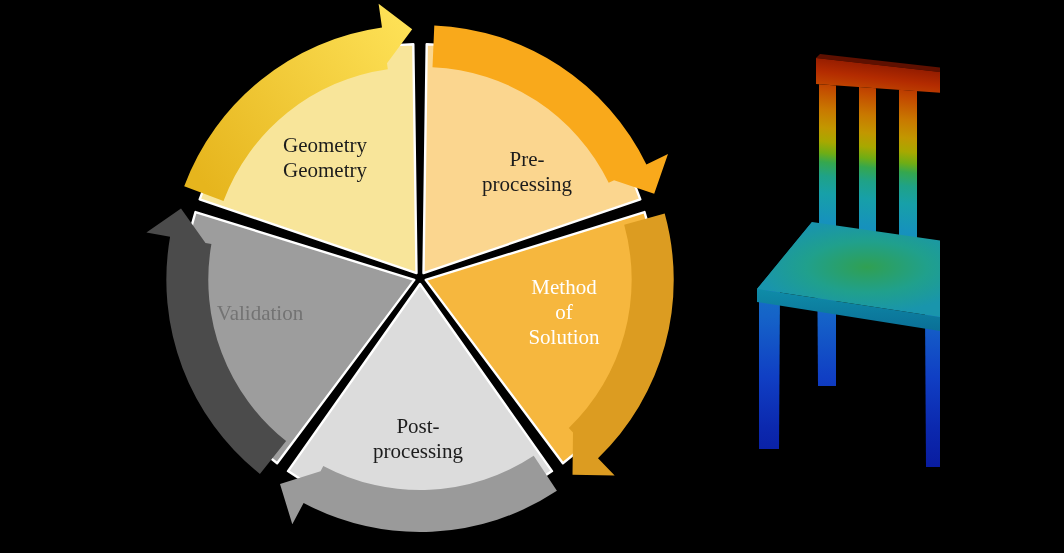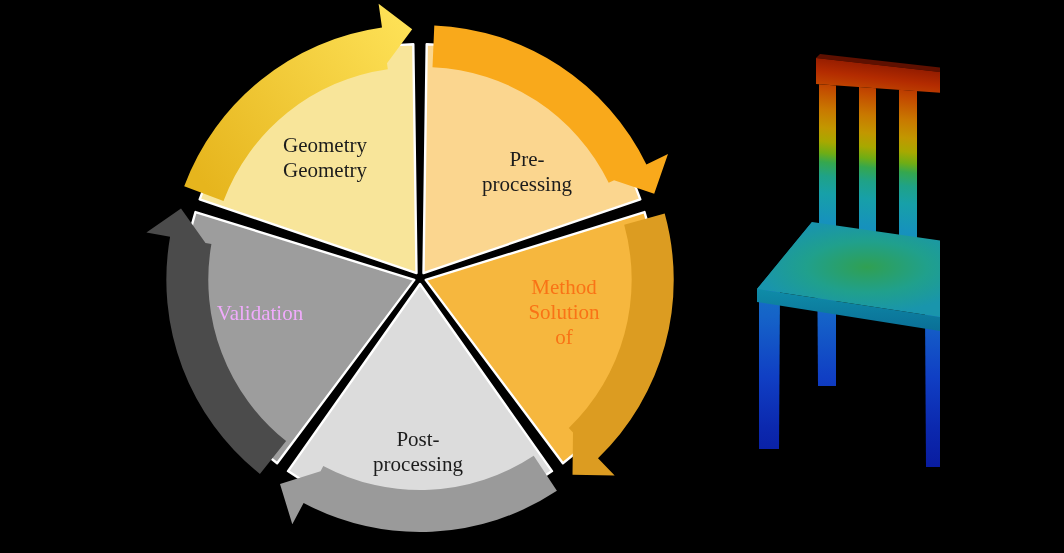--- a/index.html
+++ b/index.html
@@ -5,21 +5,21 @@
   html,body{margin:0;padding:0;background:#000;}
   .stage{position:relative;width:940px;height:553px;background:#000;overflow:hidden;
          font-family:Liberation Serif, serif;}
   .stage svg{position:absolute;left:0;top:0;}
   .wedge-label{position:absolute;width:190px;text-align:center;
                font-size:21px;line-height:25px;color:#1C1C1C;
                transform:translate(-50%,-50%);pointer-events:none;}
   .lbl-geometry{left:325px;top:158px;}
   .lbl-pre{left:511px;top:172px;}
   .lbl-method{left:564px;top:312px;}
-  .lbl-post{left:418px;top:452px;}
+  .lbl-post{left:418px;top:439px;}
   .lbl-validation{left:260px;top:313px;}
 </style>
 </head>
 <body>
 
 <div class="stage">
 
   <svg id="scene-svg" width="1064" height="553" viewBox="0 0 1064 553">
       <defs>
         <linearGradient id="backGrad" x1="880" y1="52" x2="852" y2="278" gradientUnits="userSpaceOnUse">
@@ -93,28 +93,28 @@
   <div class="wedge-label lbl-geometry" style="color: rgb(28, 28, 28);">
     <div>Geometry</div>
     <div>Geometry</div>
   </div>
 
   <div class="wedge-label lbl-pre" style="color: rgb(28, 28, 28); padding-left: 32px;">
     <div>Pre-</div>
     <div>processing</div>
   </div>
 
-  <div class="wedge-label lbl-method" style="color: #f97316;">
+  <div class="wedge-label lbl-method" style="color: #ffffff;">
     <div>Method</div>
+    <div>of</div>
     <div>Solution</div>
-    <div>of</div>
   </div>
 
   <div class="wedge-label lbl-post" style="color: rgb(28, 28, 28);">
     <div>Post-</div>
     <div>processing</div>
   </div>
 
-  <div class="wedge-label lbl-validation" style="color: #f0abfc;">
+  <div class="wedge-label lbl-validation" style="color: #737373;">
     <div>Validation</div>
   </div>
 
 </div>
 
 </body></html>

